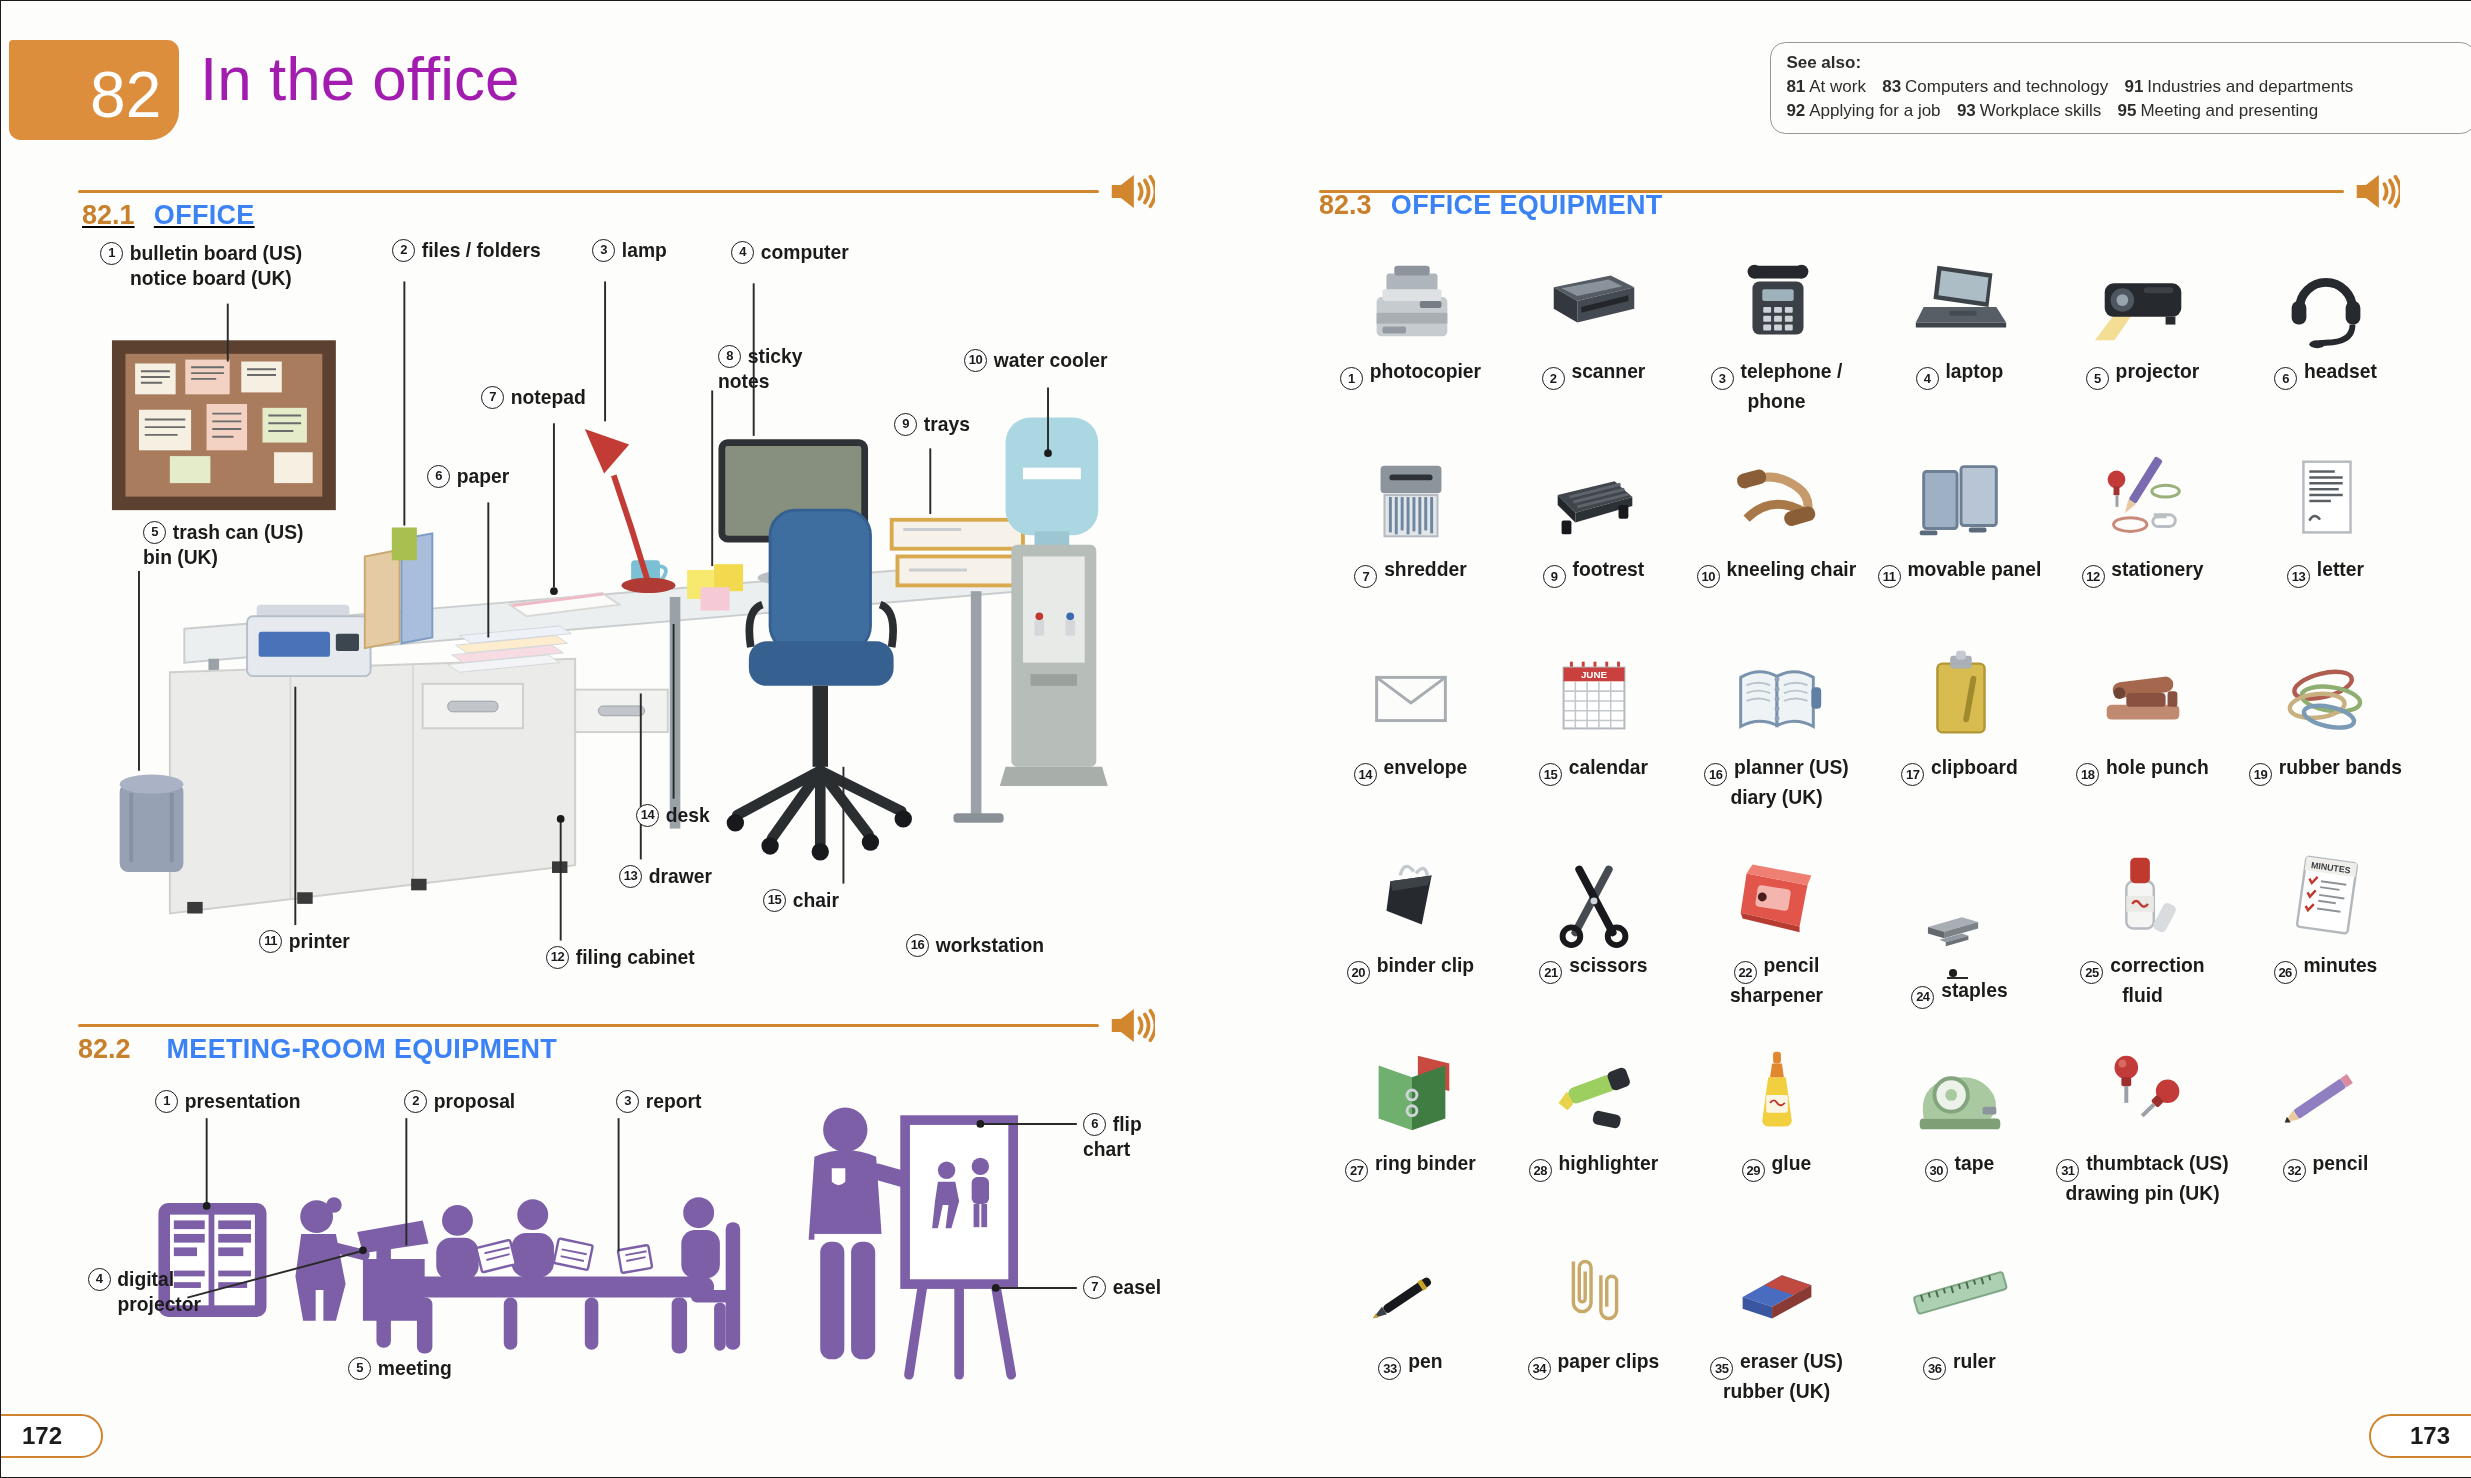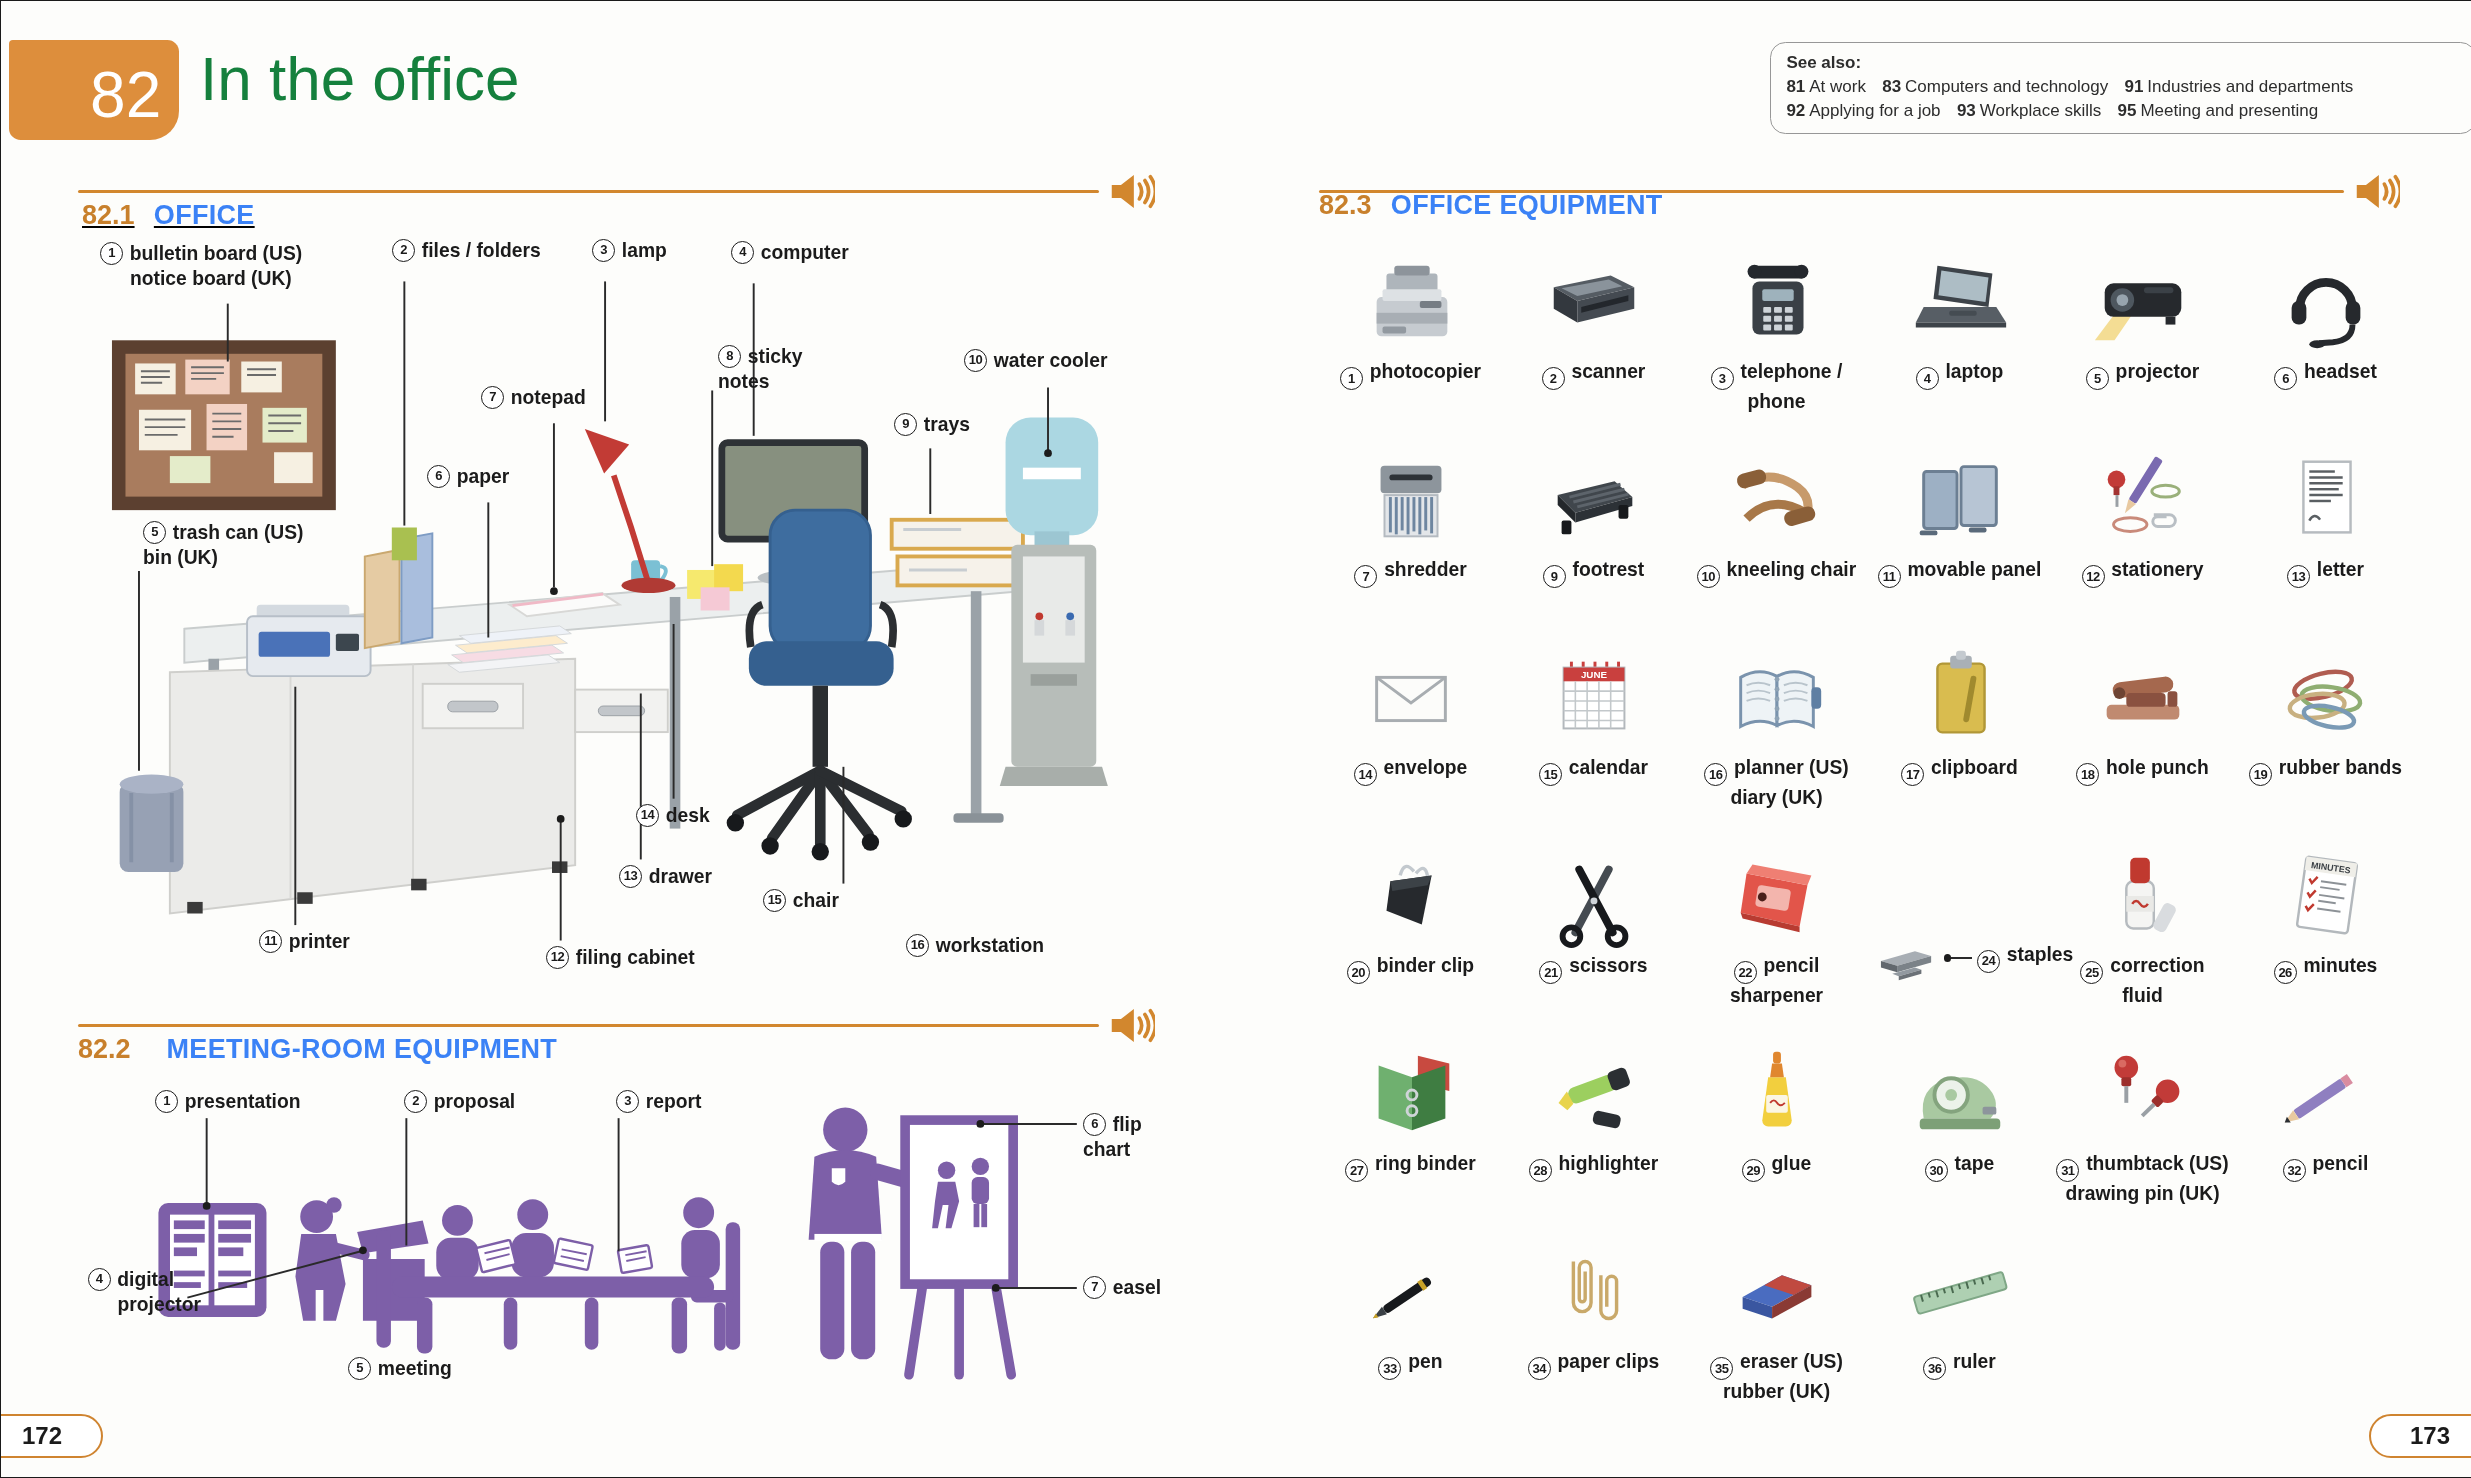--- a/index.html
+++ b/index.html
@@ -2,21 +2,21 @@
 <html><head>
 <meta charset="utf-8">
 <style>
   html,body{margin:0;padding:0;background:#777;}
   .spread{position:relative;width:2472px;height:1478px;background:#fdfdfb;border:1.9px solid #1a1a1a;
     box-sizing:border-box;font-family:"Liberation Sans",sans-serif;overflow:hidden;}
   
   .unit-box{position:absolute;left:7.7px;top:39px;width:170px;height:100px;background:#dd8e3c;
     border-radius:3.9px 11.6px 29px 11.6px;color:#fff;font-size:64px;font-weight:400;
     display:flex;align-items:flex-end;justify-content:flex-end;padding:0 17.4px 7.7px 0;box-sizing:border-box;}
-  .unit-title{position:absolute;left:199px;top:42px;font-size:62px;color:#15803d;font-weight:400;}
+  .unit-title{position:absolute;left:199px;top:42px;font-size:62px;color:#a21caf;font-weight:400;}
   
   .see-also{position:absolute;left:1769px;top:41px;width:706px;border:1.9px solid #979797;border-radius:15.4px;
     padding:7.7px 15.4px 9.7px;box-sizing:border-box;font-size:17px;color:#2d2d2d;line-height:1.42;}
   .sa-head{font-weight:700;}
   .sa-num{font-weight:700;margin-right:3.9px;}
   .sa-item{margin-right:11.6px;white-space:nowrap;}
   
   .rule-row{position:absolute;display:flex;align-items:center;gap:9.7px;}
   .rule{flex:1;height:3.9px;background:#d2872e;border-radius:1.9px;}
   .spk{width:46px;height:41px;flex:none;}
@@ -34,21 +34,21 @@
     align-items:center;justify-content:center;font-size:13px;font-weight:700;margin-right:6.8px;
     box-sizing:border-box;letter-spacing:-0.5px;flex:none;background:#fff;}
   
   .eq-grid{position:absolute;left:1318px;top:243px;width:1101px;display:grid;
     grid-template-columns:repeat(6,183px);grid-auto-rows:198px;}
   .eq-cell{display:flex;flex-direction:column;align-items:center;padding-top:3.9px;box-sizing:border-box;}
   .eq-icon{width:108px;height:108px;flex:none;}
   .eq-label{margin-top:3.9px;text-align:center;font-size:19.3px;font-weight:700;color:#1b1b1b;line-height:1.28;}
   .eq-label .cnum{vertical-align:-4.8px;display:inline-flex;}
   .eq-l2{display:block;}
-  .cell-staples{flex-direction:row;align-items:center;justify-content:flex-start;padding-top:42px;}
+  .cell-staples{flex-direction:column;align-items:center;justify-content:flex-start;padding-top:42px;}
   .cell-staples .eq-icon{width:89px;height:89px;}
   .cell-staples .dot{width:7.7px;height:7.7px;border-radius:50%;background:#1c1c1c;flex:none;margin-left:-13.5px;}
   .cell-staples .lead{width:21px;height:1.9px;background:#2a2a2a;flex:none;margin:0 4.8px 0 0;}
   .cell-staples .eq-label{margin-top:0;white-space:nowrap;}
   
   .badge{position:absolute;bottom:19.3px;height:44px;border:2.9px solid #cf8430;background:#fff;
     display:flex;align-items:center;font-size:24px;font-weight:700;color:#1b1b1b;box-sizing:border-box;}
   .badge-left{left:-35px;width:137px;border-radius:23px;justify-content:flex-end;padding-right:39px;}
   .badge-right{right:-35px;width:137px;border-radius:23px;justify-content:flex-start;padding-left:39px;}
 </style>

